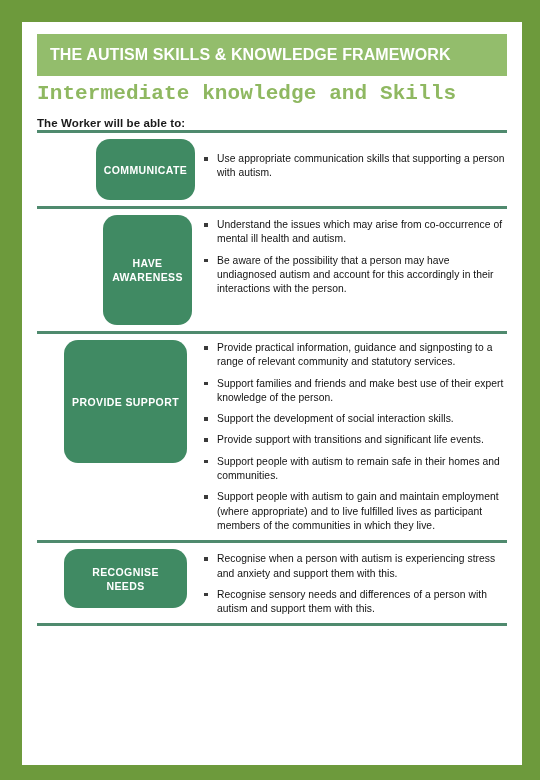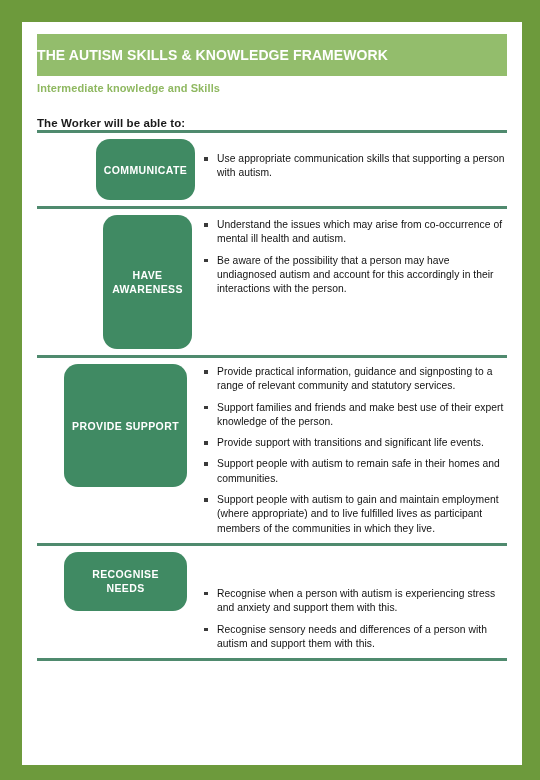--- a/index.html
+++ b/index.html
@@ -38,35 +38,37 @@
     top: 12px;
     width: 470px;
     height: 42px;
     background: #93bd6c;
     display: flex;
     align-items: center;
     box-sizing: border-box;
   }
   .title-bar-text {
     color: #ffffff;
-    font-size: 14px;
+    font-size: 16px;
     font-weight: bold;
     letter-spacing: 0.1px;
+    padding-left: 13px;
     white-space: nowrap;
   }
 
   .subtitle {
     position: absolute;
     left: 15px;
     top: 60px;
     width: 470px;
     color: #8fb861;
-    font-size: 11px;
+    font-size: 21px;
     font-weight: bold;
     letter-spacing: 0.1px;
+    font-family: Liberation Mono, monospace;
   }
 
   .lead {
     position: absolute;
     left: 15px;
     top: 95px;
     width: 470px;
     color: #1a1a1a;
     font-size: 11.5px;
     font-weight: bold;
@@ -147,27 +149,27 @@
     position: absolute;
     left: 2px;
     top: 5px;
     width: 3.5px;
     height: 3.5px;
     background: #3a3a3a;
   }
 
   
   .row-communicate .chip { height: 61px; margin-left: 40px; }
-  .row-awareness   .chip { height: 134px; margin-left: 44px; }
+  .row-awareness   .chip { height: 110px; margin-left: 44px; }
   .row-support     .chip { height: 123px; }
   .row-recognise   .chip { height: 59px; }
 
   .row-awareness .row-content-cell { padding-top: 9px; }
   .row-support   .row-content-cell { padding-top: 7px; }
-  .row-recognise .row-content-cell { padding-top: 9px; margin-top: 32px; }
+  .row-recognise .row-content-cell { padding-top: 9px; }
   .row-communicate .row-content-cell { padding-top: 19px; }
 </style>
 </head>
 <body>
 
 <div class="slide">
   <div class="card">
 
     <div class="title-bar">
       <span class="title-bar-text">THE AUTISM SKILLS &amp; KNOWLEDGE FRAMEWORK</span>
@@ -209,20 +211,21 @@
       <div class="rule"></div>
 
       <div class="row row-support">
         <div class="row-label-cell">
           <div class="chip">PROVIDE SUPPORT</div>
         </div>
         <div class="row-content-cell">
           <ul class="bullets">
             <li>Provide practical information, guidance and signposting to a range of relevant community and statutory services.</li>
             <li>Support families and friends and make best use of their expert knowledge of the person.</li>
+            <li>Support the development of social interaction skills.</li>
             <li>Provide support with transitions and significant life events.</li>
             <li>Support people with autism to remain safe in their homes and communities.</li>
             <li>Support people with autism to gain and maintain employment (where appropriate) and to live fulfilled lives as participant members of the communities in which they live.</li>
           </ul>
         </div>
       </div>
 
       <div class="rule"></div>
 
       <div class="row row-recognise">

